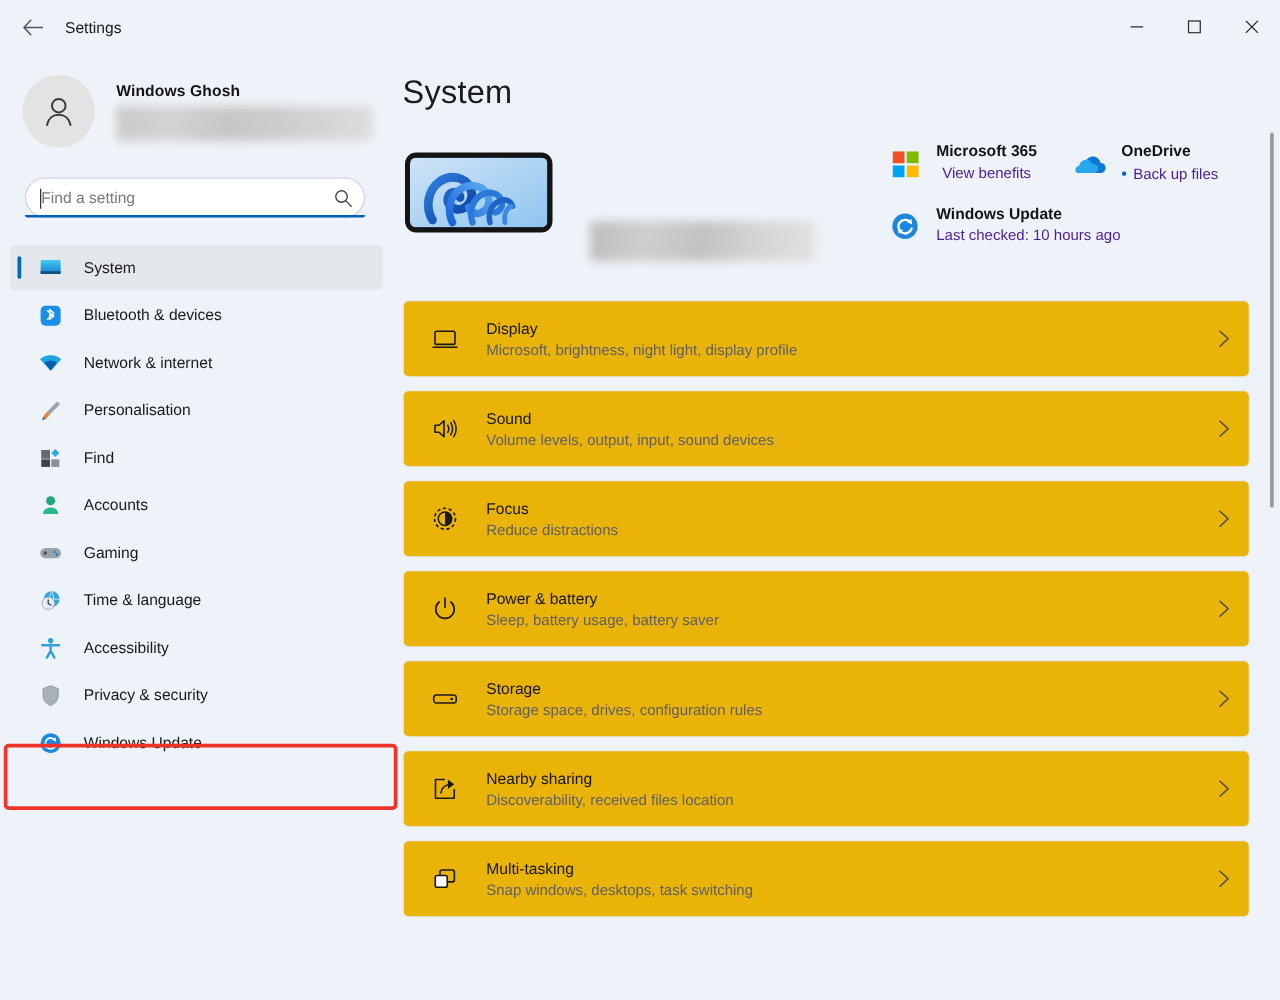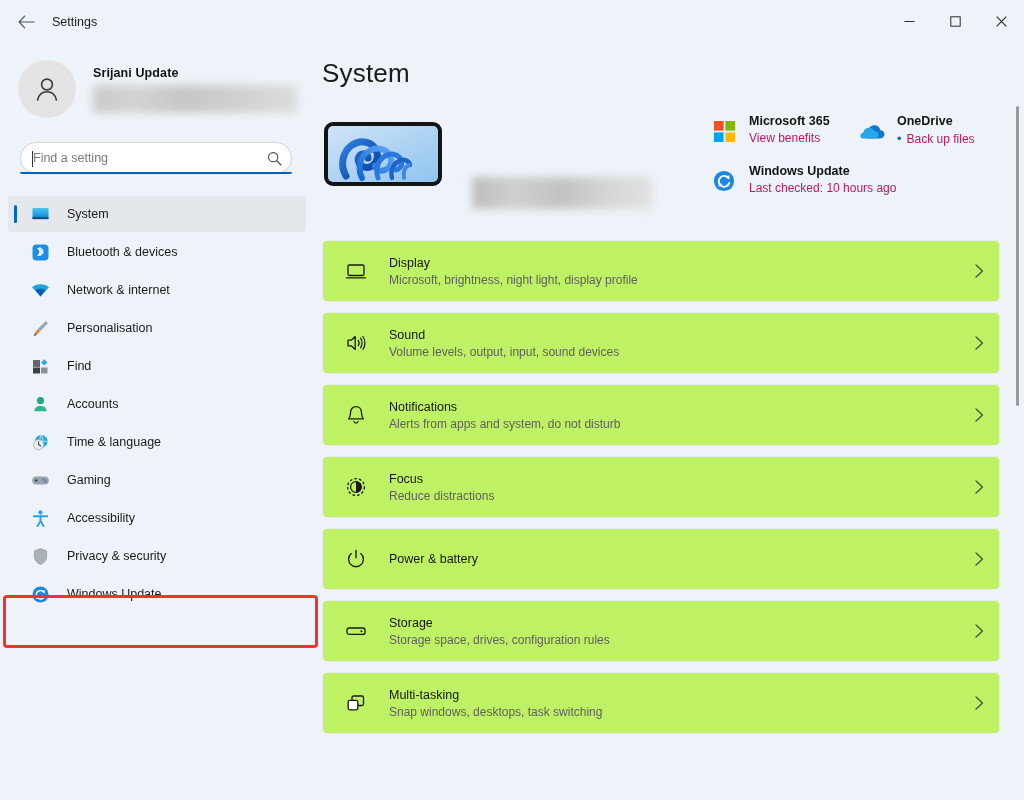--- a/index.html
+++ b/index.html
@@ -87,27 +87,27 @@
     filter: blur(4px);
   }
   .rename-link { position: absolute; left: 148px; top: 143px; font-size: 12.5px; color: #0a62c9; cursor: pointer; }
 
   .cloudgrid { position: absolute; left: 398px; top: 72px; width: 300px; }
   .cloudrow { display: flex; }
   .cloudcell { display: flex; align-items: flex-start; cursor: pointer; }
   .cloud-ico { width: 28px; height: 28px; flex: 0 0 28px; display: flex; align-items: center; justify-content: center; margin-top: 3px; }
   .cloud-text { margin-left: 11px; }
   .cloud-title { font-size: 12.5px; font-weight: bold; color: #141414; }
-  .cloud-sub { font-size: 12px; color: #be185d; margin-top: 3px; }
+  .cloud-sub { font-size: 12px; color: #4c1d95; margin-top: 3px; text-align: center; }
   .cloud-sub.bulleted::before { content: "\2022"; color: #0a62c9; margin-right: 5px; font-size: 13px; }
 
   .cards { position: absolute; left: 10px; top: 198px; width: 678px; }
   .card {
     position: relative; display: flex; align-items: center; height: 62px;
-    background: #bef264; border: 1px solid #e7eaee; border-radius: 5px;
+    background: #eab308; border: 1px solid #e7eaee; border-radius: 5px;
     margin-bottom: 10px; padding-left: 20px; cursor: pointer;
   }
   .card-ico { width: 26px; height: 26px; flex: 0 0 26px; display: flex; align-items: center; justify-content: center; color: #1a1a1a; }
   .card-text { margin-left: 20px; flex: 1; }
   .card-title { font-size: 12.5px; color: #161616; }
   .card-sub { font-size: 12px; color: #5f5f5f; margin-top: 3px; }
   .chev { width: 40px; display: flex; align-items: center; justify-content: center; color: #4a4a4a; }
 
   .scrollbar { position: absolute; right: 5px; top: 64px; width: 3px; height: 300px; background: #9a9a9a; border-radius: 2px; }
 </style>
@@ -145,21 +145,21 @@
   <div class="sidebar">
 
     <div class="account">
       <div class="avatar">
         <svg width="32" height="32" viewBox="0 0 32 32">
           <circle cx="16" cy="11.5" r="5.4" fill="none" stroke="#3b3b3b" stroke-width="1.6"></circle>
           <path d="M6.6 27c1.1-5.3 5-8.2 9.4-8.2s8.3 2.9 9.4 8.2" fill="none" stroke="#3b3b3b" stroke-width="1.6" stroke-linecap="round"></path>
         </svg>
       </div>
       <div class="account-text">
-        <div class="account-name">Srijani Update</div>
+        <div class="account-name">Windows Ghosh</div>
         <div class="account-blur"></div>
       </div>
     </div>
 
     <div class="searchwrap">
       <div class="searchbox">
         <span class="caret"></span>
         <span class="search-input-text">Find a setting</span>
         <span class="search-icon">
           <svg width="15" height="15" viewBox="0 0 15 15">
@@ -237,39 +237,39 @@
             <circle cx="9.5" cy="5.6" r="3.6" fill="#1fa97e"></circle>
             <path d="M3.4 16.2c0-3.3 2.7-5.2 6.1-5.2s6.1 1.9 6.1 5.2z" fill="#27b88c"></path>
           </svg>
         </span>
         <span class="nav-label">Accounts</span>
       </div>
 
       <div class="navitem">
         <span class="nav-ico">
           <svg width="19" height="19" viewBox="0 0 19 19">
+            <rect x="1.2" y="5.4" width="16.6" height="8.2" rx="4.1" fill="#9aa2aa"></rect>
+            <path d="M5.2 8.3v2.4M4 9.5h2.4" stroke="#445" stroke-width="1.1" stroke-linecap="round"></path>
+            <circle cx="12.6" cy="8.5" r="1.05" fill="#2f7fd0"></circle>
+            <circle cx="14.6" cy="10.5" r="1.05" fill="#2f7fd0"></circle>
+          </svg>
+        </span>
+        <span class="nav-label">Gaming</span>
+      </div>
+
+      <div class="navitem">
+        <span class="nav-ico">
+          <svg width="19" height="19" viewBox="0 0 19 19">
             <circle cx="10.3" cy="8.3" r="6.3" fill="#2aa8e0"></circle>
             <path d="M4 8.3h12.6M10.3 2c2 2.4 2 10.2 0 12.6M10.3 2c-2 2.4-2 10.2 0 12.6" fill="none" stroke="#d9eef9" stroke-width="0.8"></path>
             <circle cx="7.6" cy="11.7" r="5" fill="#e8eef2" stroke="#9fb0ba" stroke-width="0.8"></circle>
             <path d="M7.6 8.9v2.9l2.1 1.2" fill="none" stroke="#3a4850" stroke-width="1.1" stroke-linecap="round"></path>
           </svg>
         </span>
         <span class="nav-label">Time &amp; language</span>
-      </div>
-
-      <div class="navitem">
-        <span class="nav-ico">
-          <svg width="19" height="19" viewBox="0 0 19 19">
-            <rect x="1.2" y="5.4" width="16.6" height="8.2" rx="4.1" fill="#9aa2aa"></rect>
-            <path d="M5.2 8.3v2.4M4 9.5h2.4" stroke="#445" stroke-width="1.1" stroke-linecap="round"></path>
-            <circle cx="12.6" cy="8.5" r="1.05" fill="#2f7fd0"></circle>
-            <circle cx="14.6" cy="10.5" r="1.05" fill="#2f7fd0"></circle>
-          </svg>
-        </span>
-        <span class="nav-label">Gaming</span>
       </div>
 
       <div class="navitem">
         <span class="nav-ico">
           <svg width="19" height="19" viewBox="0 0 19 19">
             <circle cx="9.5" cy="3.4" r="2.1" fill="#2f9fe0"></circle>
             <path d="M2.8 7.2h13.4M9.5 6.6v5.1M9.5 11.7l-3 5.4M9.5 11.7l3 5.4" fill="none" stroke="#2f9fe0" stroke-width="1.9" stroke-linecap="round"></path>
           </svg>
         </span>
         <span class="nav-label">Accessibility</span>
@@ -412,37 +412,20 @@
           <span class="card-title" style="display:block">Sound</span>
           <span class="card-sub" style="display:block">Volume levels, output, input, sound devices</span>
         </span>
         <span class="chev">
           <svg width="11" height="14" viewBox="0 0 11 14">
               <path d="M2 1l6.5 6L2 13" fill="none" stroke="currentColor" stroke-width="1.25" stroke-linecap="round" stroke-linejoin="round"></path>
             </svg>
         </span>
       </div>
 
-      <div class="card">
-        <span class="card-ico">
-          <svg width="22" height="22" viewBox="0 0 22 22">
-            <path d="M11 2.6c3.2 0 5.4 2.4 5.4 5.5 0 4.4 1.3 6.1 1.9 6.8H3.7c.6-.7 1.9-2.4 1.9-6.8 0-3.1 2.2-5.5 5.4-5.5z" fill="none" stroke="currentColor" stroke-width="1.3" stroke-linejoin="round"></path>
-            <path d="M8.9 17.4c.3 1 1.1 1.7 2.1 1.7s1.8-.7 2.1-1.7" fill="none" stroke="currentColor" stroke-width="1.2" stroke-linecap="round"></path>
-          </svg>
-        </span>
-        <span class="card-text">
-          <span class="card-title" style="display:block">Notifications</span>
-          <span class="card-sub" style="display:block">Alerts from apps and system, do not disturb</span>
-        </span>
-        <span class="chev">
-          <svg width="11" height="14" viewBox="0 0 11 14">
-              <path d="M2 1l6.5 6L2 13" fill="none" stroke="currentColor" stroke-width="1.25" stroke-linecap="round" stroke-linejoin="round"></path>
-            </svg>
-        </span>
-      </div>
 
       <div class="card">
         <span class="card-ico">
           <svg width="22" height="22" viewBox="0 0 22 22">
             <circle cx="11" cy="11" r="8.4" fill="none" stroke="currentColor" stroke-width="1.3" stroke-dasharray="2.6 2.1"></circle>
             <path d="M11 5.6a5.4 5.4 0 010 10.8z" fill="currentColor"></path>
             <circle cx="11" cy="11" r="5.4" fill="none" stroke="currentColor" stroke-width="1.2"></circle>
           </svg>
         </span>
         <span class="card-text">
@@ -458,20 +441,21 @@
 
       <div class="card">
         <span class="card-ico">
           <svg width="22" height="22" viewBox="0 0 22 22">
             <path d="M6.3 5.6a7.4 7.4 0 109.4 0" fill="none" stroke="currentColor" stroke-width="1.35" stroke-linecap="round"></path>
             <path d="M11 2.4v7.3" fill="none" stroke="currentColor" stroke-width="1.35" stroke-linecap="round"></path>
           </svg>
         </span>
         <span class="card-text">
           <span class="card-title" style="display:block">Power &amp; battery</span>
+          <span class="card-sub" style="display:block">Sleep, battery usage, battery saver</span>
         </span>
         <span class="chev">
           <svg width="11" height="14" viewBox="0 0 11 14">
               <path d="M2 1l6.5 6L2 13" fill="none" stroke="currentColor" stroke-width="1.25" stroke-linecap="round" stroke-linejoin="round"></path>
             </svg>
         </span>
       </div>
 
       <div class="card">
         <span class="card-ico">
@@ -484,20 +468,38 @@
           <span class="card-title" style="display:block">Storage</span>
           <span class="card-sub" style="display:block">Storage space, drives, configuration rules</span>
         </span>
         <span class="chev">
           <svg width="11" height="14" viewBox="0 0 11 14">
               <path d="M2 1l6.5 6L2 13" fill="none" stroke="currentColor" stroke-width="1.25" stroke-linecap="round" stroke-linejoin="round"></path>
             </svg>
         </span>
       </div>
 
+      <div class="card">
+        <span class="card-ico">
+          <svg width="22" height="22" viewBox="0 0 22 22">
+            <path d="M10.4 3.6H3.4v15h15v-7" fill="none" stroke="currentColor" stroke-width="1.3" stroke-linecap="round" stroke-linejoin="round"></path>
+            <path d="M7.8 14.3c.6-4.6 4-6.8 8.6-6.9" fill="none" stroke="currentColor" stroke-width="1.3" stroke-linecap="round"></path>
+            <path d="M13.3 3.6l5 3.8-5 3.8z" fill="currentColor"></path>
+          </svg>
+        </span>
+        <span class="card-text">
+          <span class="card-title" style="display:block">Nearby sharing</span>
+          <span class="card-sub" style="display:block">Discoverability, received files location</span>
+        </span>
+        <span class="chev">
+          <svg width="11" height="14" viewBox="0 0 11 14">
+              <path d="M2 1l6.5 6L2 13" fill="none" stroke="currentColor" stroke-width="1.25" stroke-linecap="round" stroke-linejoin="round"></path>
+            </svg>
+        </span>
+      </div>
 
       <div class="card">
         <span class="card-ico">
           <svg width="22" height="22" viewBox="0 0 22 22">
             <rect x="7" y="4" width="11.5" height="9.5" rx="1.5" fill="none" stroke="currentColor" stroke-width="1.3"></rect>
             <rect x="3.2" y="8.4" width="9.6" height="9.4" rx="1.5" fill="#fbfcfd" stroke="currentColor" stroke-width="1.3"></rect>
           </svg>
         </span>
         <span class="card-text">
           <span class="card-title" style="display:block">Multi-tasking</span>

